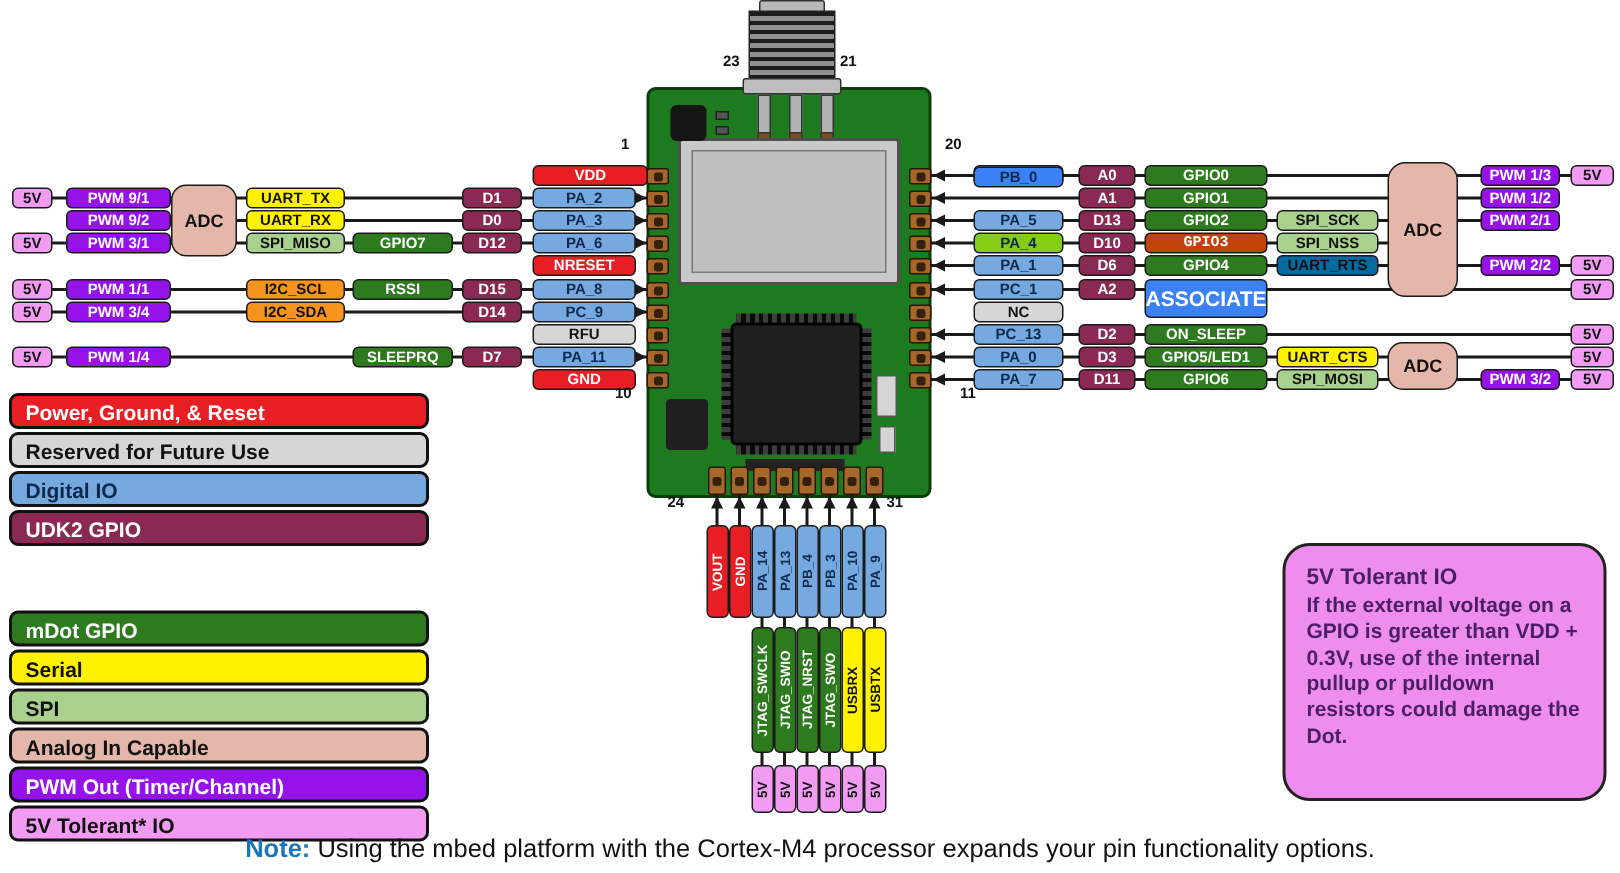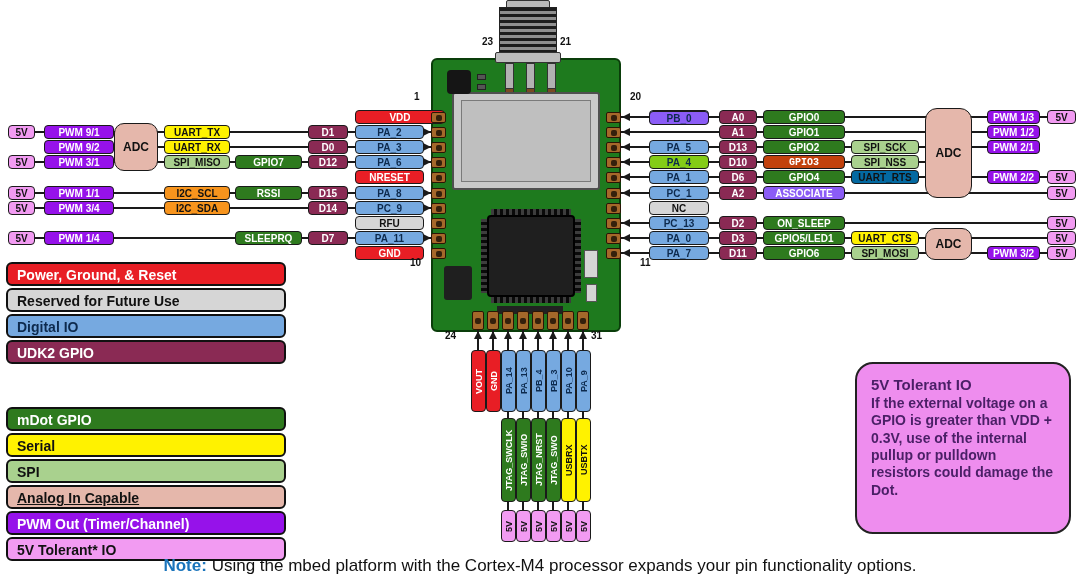--- a/index.html
+++ b/index.html
@@ -30,21 +30,21 @@
 <div id="canvas">
 
   <div id="legend">
       <div class="legend-row" style="background: rgb(232, 30, 37); color: rgb(255, 255, 255);">Power, Ground, &amp; Reset</div>
       <div class="legend-row" style="background: rgb(214, 214, 214); color: rgb(17, 17, 17);">Reserved for Future Use</div>
       <div class="legend-row" style="background: rgb(118, 169, 224); color: rgb(13, 42, 77);">Digital IO</div>
       <div class="legend-row" style="background: rgb(138, 42, 84); color: rgb(255, 255, 255);">UDK2 GPIO</div>
       <div class="legend-row" style="background: rgb(46, 122, 30); color: rgb(255, 255, 255); margin-top: 43px;">mDot GPIO</div>
       <div class="legend-row" style="background: rgb(255, 242, 0); color: rgb(17, 17, 17);">Serial</div>
       <div class="legend-row" style="background: rgb(169, 209, 142); color: rgb(17, 17, 17);">SPI</div>
-      <div class="legend-row" style="background: rgb(229, 183, 171); color: rgb(17, 17, 17); text-decoration: underline;">Analog In Capable</div>
+      <div class="legend-row" style="background: rgb(229, 183, 171); color: rgb(17, 17, 17);">Analog In Capable</div>
       <div class="legend-row" style="background: rgb(150, 18, 234); color: rgb(255, 255, 255);">PWM Out (Timer/Channel)</div>
       <div class="legend-row" style="background: rgb(242, 155, 242); color: rgb(17, 17, 17);">5V Tolerant* IO</div>
     </div>
 
   <div id="notebox" style="background: rgb(238, 141, 238); color: rgb(74, 31, 102);">
     <div class="nb-title">5V Tolerant IO</div>
     <div class="nb-body">If the external voltage on a GPIO is greater than VDD + 0.3V, use of the internal pullup or pulldown resistors could damage the Dot.</div>
   </div>
 
   <div id="footer">
@@ -68,21 +68,21 @@
     <div class="abs" style="left: 481px; top: 219px; width: 7px; height: 74px; background: repeating-linear-gradient(rgb(61, 61, 61) 0px, rgb(61, 61, 61) 3px, rgb(10, 10, 10) 3px, rgb(10, 10, 10) 6px); z-index: 1;"></div>
     <div class="abs" style="left: 574px; top: 219px; width: 7px; height: 74px; background: repeating-linear-gradient(rgb(61, 61, 61) 0px, rgb(61, 61, 61) 3px, rgb(10, 10, 10) 3px, rgb(10, 10, 10) 6px); z-index: 1;"></div>
     <div class="abs" style="left: 487px; top: 215px; width: 88px; height: 82px; background: rgb(31, 31, 31); border: 2px solid rgb(0, 0, 0); border-radius: 4px; z-index: 2;"></div>
     <div class="abs" style="left: 497px; top: 306px; width: 66px; height: 8px; background: rgb(34, 34, 34); z-index: 1;"></div>
     <div class="abs" style="left: 447px; top: 70px; width: 24px; height: 24px; background: rgb(21, 21, 21); border-radius: 4px; z-index: 1;"></div>
     <div class="abs" style="left: 477px; top: 74px; width: 9px; height: 6px; background: rgb(85, 85, 85); border: 1px solid rgb(34, 34, 34); z-index: 1;"></div>
     <div class="abs" style="left: 477px; top: 84px; width: 9px; height: 6px; background: rgb(85, 85, 85); border: 1px solid rgb(34, 34, 34); z-index: 1;"></div>
     <div class="abs" style="left: 444px; top: 266px; width: 28px; height: 34px; background: rgb(31, 31, 31); border-radius: 3px; z-index: 1;"></div>
     <div class="abs" style="left: 584px; top: 250px; width: 14px; height: 28px; background: rgb(213, 213, 213); border: 1px solid rgb(85, 85, 85); z-index: 1;"></div>
     <div class="abs" style="left: 586px; top: 284px; width: 11px; height: 18px; background: rgb(213, 213, 213); border: 1px solid rgb(85, 85, 85); z-index: 1;"></div>
-    <div class="abs bx" style="left: 355px; top: 110px; width: 90px; height: 14px; background: rgb(232, 30, 37); color: rgb(255, 255, 255); font-size: 10px; border-radius: 4px;">VDD</div>
+    <div class="abs bx" style="left: 355px; top: 110px; width: 77px; height: 14px; background: rgb(232, 30, 37); color: rgb(255, 255, 255); font-size: 10px; border-radius: 4px;">VDD</div>
     <div class="abs" style="left: 431px; top: 112px; width: 15px; height: 11px; background: rgb(165, 104, 42); border: 1px solid rgb(42, 21, 5); border-radius: 2px; z-index: 2;"></div>
     <div class="abs" style="left: 436px; top: 115px; width: 6px; height: 6px; background: rgb(52, 32, 12); border-radius: 2px; z-index: 3;"></div>
     <div class="abs ln" style="left: 21px; top: 131px; width: 419px; height: 2px;"></div>
     <div class="abs" style="left: 423px; top: 128px; width: 0px; height: 0px; z-index: 3; border-top: 4px solid transparent; border-bottom: 4px solid transparent; border-left: 8px solid rgb(26, 26, 26);"></div>
     <div class="abs bx" style="left: 8px; top: 125px; width: 27px; height: 14px; background: rgb(242, 155, 242); color: rgb(17, 17, 17); font-size: 10px; border-radius: 4px;">5V</div>
     <div class="abs bx" style="left: 44px; top: 125px; width: 70px; height: 14px; background: rgb(150, 18, 234); color: rgb(255, 255, 255); font-size: 10px; border-radius: 4px;">PWM 9/1</div>
     <div class="abs bx" style="left: 164px; top: 125px; width: 66px; height: 14px; background: rgb(255, 242, 0); color: rgb(17, 17, 17); font-size: 10px; border-radius: 4px;">UART_TX</div>
     <div class="abs bx" style="left: 308px; top: 125px; width: 40px; height: 14px; background: rgb(138, 42, 84); color: rgb(255, 255, 255); font-size: 10px; border-radius: 4px;">D1</div>
     <div class="abs bx" style="left: 355px; top: 125px; width: 69px; height: 14px; background: rgb(118, 169, 224); color: rgb(13, 42, 77); font-size: 10px; border-radius: 4px;">PA_2</div>
     <div class="abs" style="left: 431px; top: 127px; width: 15px; height: 11px; background: rgb(165, 104, 42); border: 1px solid rgb(42, 21, 5); border-radius: 2px; z-index: 2;"></div>
@@ -149,21 +149,21 @@
     <div class="abs" style="left: 611px; top: 115px; width: 6px; height: 6px; background: rgb(52, 32, 12); border-radius: 2px; z-index: 3;"></div>
     <div class="abs bx" style="left: 649px; top: 110px; width: 60px; height: 14px; background: rgb(118, 169, 224); color: rgb(13, 42, 77); font-size: 10px; border-radius: 4px;">PB_1</div>
     <div class="abs bx" style="left: 719px; top: 110px; width: 38px; height: 14px; background: rgb(138, 42, 84); color: rgb(255, 255, 255); font-size: 10px; border-radius: 4px;">A0</div>
     <div class="abs bx" style="left: 763px; top: 110px; width: 82px; height: 14px; background: rgb(46, 122, 30); color: rgb(255, 255, 255); font-size: 10px; border-radius: 4px;">GPIO0</div>
     <div class="abs bx" style="left: 987px; top: 110px; width: 53px; height: 14px; background: rgb(150, 18, 234); color: rgb(255, 255, 255); font-size: 10px; border-radius: 4px;">PWM 1/3</div>
     <div class="abs bx" style="left: 1047px; top: 110px; width: 29px; height: 14px; background: rgb(242, 155, 242); color: rgb(17, 17, 17); font-size: 10px; border-radius: 4px;">5V</div>
     <div class="abs ln" style="left: 614px; top: 131px; width: 400px; height: 2px;"></div>
     <div class="abs" style="left: 622px; top: 128px; width: 0px; height: 0px; z-index: 3; border-top: 4px solid transparent; border-bottom: 4px solid transparent; border-right: 8px solid rgb(26, 26, 26);"></div>
     <div class="abs" style="left: 606px; top: 127px; width: 15px; height: 11px; background: rgb(165, 104, 42); border: 1px solid rgb(42, 21, 5); border-radius: 2px; z-index: 2;"></div>
     <div class="abs" style="left: 611px; top: 130px; width: 6px; height: 6px; background: rgb(52, 32, 12); border-radius: 2px; z-index: 3;"></div>
-    <div class="abs bx" style="left: 649px; top: 111px; width: 60px; height: 14px; background: #8b5cf6; color: rgb(13, 42, 77); font-size: 10px; border-radius: 4px;">PB_0</div>
+    <div class="abs bx" style="left: 649px; top: 111px; width: 60px; height: 14px; background: #3b82f6; color: rgb(13, 42, 77); font-size: 10px; border-radius: 4px;">PB_0</div>
     <div class="abs bx" style="left: 719px; top: 125px; width: 38px; height: 14px; background: rgb(138, 42, 84); color: rgb(255, 255, 255); font-size: 10px; border-radius: 4px;">A1</div>
     <div class="abs bx" style="left: 763px; top: 125px; width: 82px; height: 14px; background: rgb(46, 122, 30); color: rgb(255, 255, 255); font-size: 10px; border-radius: 4px;">GPIO1</div>
     <div class="abs bx" style="left: 987px; top: 125px; width: 53px; height: 14px; background: rgb(150, 18, 234); color: rgb(255, 255, 255); font-size: 10px; border-radius: 4px;">PWM 1/2</div>
     <div class="abs ln" style="left: 614px; top: 146px; width: 400px; height: 2px;"></div>
     <div class="abs" style="left: 622px; top: 143px; width: 0px; height: 0px; z-index: 3; border-top: 4px solid transparent; border-bottom: 4px solid transparent; border-right: 8px solid rgb(26, 26, 26);"></div>
     <div class="abs" style="left: 606px; top: 142px; width: 15px; height: 11px; background: rgb(165, 104, 42); border: 1px solid rgb(42, 21, 5); border-radius: 2px; z-index: 2;"></div>
     <div class="abs" style="left: 611px; top: 145px; width: 6px; height: 6px; background: rgb(52, 32, 12); border-radius: 2px; z-index: 3;"></div>
     <div class="abs bx" style="left: 649px; top: 140px; width: 60px; height: 14px; background: rgb(118, 169, 224); color: rgb(13, 42, 77); font-size: 10px; border-radius: 4px;">PA_5</div>
     <div class="abs bx" style="left: 719px; top: 140px; width: 38px; height: 14px; background: rgb(138, 42, 84); color: rgb(255, 255, 255); font-size: 10px; border-radius: 4px;">D13</div>
     <div class="abs bx" style="left: 763px; top: 140px; width: 82px; height: 14px; background: rgb(46, 122, 30); color: rgb(255, 255, 255); font-size: 10px; border-radius: 4px;">GPIO2</div>
@@ -186,21 +186,21 @@
     <div class="abs bx" style="left: 763px; top: 170px; width: 82px; height: 14px; background: rgb(46, 122, 30); color: rgb(255, 255, 255); font-size: 10px; border-radius: 4px;">GPIO4</div>
     <div class="abs bx" style="left: 851px; top: 170px; width: 68px; height: 14px; background: #0369a1; color: rgb(17, 17, 17); font-size: 10px; border-radius: 4px; text-align: right;">UART_RTS</div>
     <div class="abs bx" style="left: 987px; top: 170px; width: 53px; height: 14px; background: rgb(150, 18, 234); color: rgb(255, 255, 255); font-size: 10px; border-radius: 4px;">PWM 2/2</div>
     <div class="abs bx" style="left: 1047px; top: 170px; width: 29px; height: 14px; background: rgb(242, 155, 242); color: rgb(17, 17, 17); font-size: 10px; border-radius: 4px;">5V</div>
     <div class="abs ln" style="left: 614px; top: 192px; width: 448px; height: 2px;"></div>
     <div class="abs" style="left: 622px; top: 189px; width: 0px; height: 0px; z-index: 3; border-top: 4px solid transparent; border-bottom: 4px solid transparent; border-right: 8px solid rgb(26, 26, 26);"></div>
     <div class="abs" style="left: 606px; top: 188px; width: 15px; height: 11px; background: rgb(165, 104, 42); border: 1px solid rgb(42, 21, 5); border-radius: 2px; z-index: 2;"></div>
     <div class="abs" style="left: 611px; top: 191px; width: 6px; height: 6px; background: rgb(52, 32, 12); border-radius: 2px; z-index: 3;"></div>
     <div class="abs bx" style="left: 649px; top: 186px; width: 60px; height: 14px; background: rgb(118, 169, 224); color: rgb(13, 42, 77); font-size: 10px; border-radius: 4px;">PC_1</div>
     <div class="abs bx" style="left: 719px; top: 186px; width: 38px; height: 14px; background: rgb(138, 42, 84); color: rgb(255, 255, 255); font-size: 10px; border-radius: 4px;">A2</div>
-    <div class="abs bx" style="left: 763px; top: 186px; width: 82px; height: 14px; background: #8b5cf6; color: rgb(255, 255, 255); font-size: 10px; border-radius: 4px;">ASSOCIATE</div>
+    <div class="abs bx" style="left: 763px; top: 186px; width: 82px; height: 26px; background: #3b82f6; color: rgb(255, 255, 255); font-size: 14px; border-radius: 4px;">ASSOCIATE</div>
     <div class="abs bx" style="left: 1047px; top: 186px; width: 29px; height: 14px; background: rgb(242, 155, 242); color: rgb(17, 17, 17); font-size: 10px; border-radius: 4px;">5V</div>
     <div class="abs" style="left: 606px; top: 203px; width: 15px; height: 11px; background: rgb(165, 104, 42); border: 1px solid rgb(42, 21, 5); border-radius: 2px; z-index: 2;"></div>
     <div class="abs" style="left: 611px; top: 206px; width: 6px; height: 6px; background: rgb(52, 32, 12); border-radius: 2px; z-index: 3;"></div>
     <div class="abs bx" style="left: 649px; top: 201px; width: 60px; height: 14px; background: rgb(214, 214, 214); color: rgb(17, 17, 17); font-size: 10px; border-radius: 4px;">NC</div>
     <div class="abs ln" style="left: 614px; top: 222px; width: 448px; height: 2px;"></div>
     <div class="abs" style="left: 622px; top: 219px; width: 0px; height: 0px; z-index: 3; border-top: 4px solid transparent; border-bottom: 4px solid transparent; border-right: 8px solid rgb(26, 26, 26);"></div>
     <div class="abs" style="left: 606px; top: 218px; width: 15px; height: 11px; background: rgb(165, 104, 42); border: 1px solid rgb(42, 21, 5); border-radius: 2px; z-index: 2;"></div>
     <div class="abs" style="left: 611px; top: 221px; width: 6px; height: 6px; background: rgb(52, 32, 12); border-radius: 2px; z-index: 3;"></div>
     <div class="abs bx" style="left: 649px; top: 216px; width: 60px; height: 14px; background: rgb(118, 169, 224); color: rgb(13, 42, 77); font-size: 10px; border-radius: 4px;">PC_13</div>
     <div class="abs bx" style="left: 719px; top: 216px; width: 38px; height: 14px; background: rgb(138, 42, 84); color: rgb(255, 255, 255); font-size: 10px; border-radius: 4px;">D2</div>

